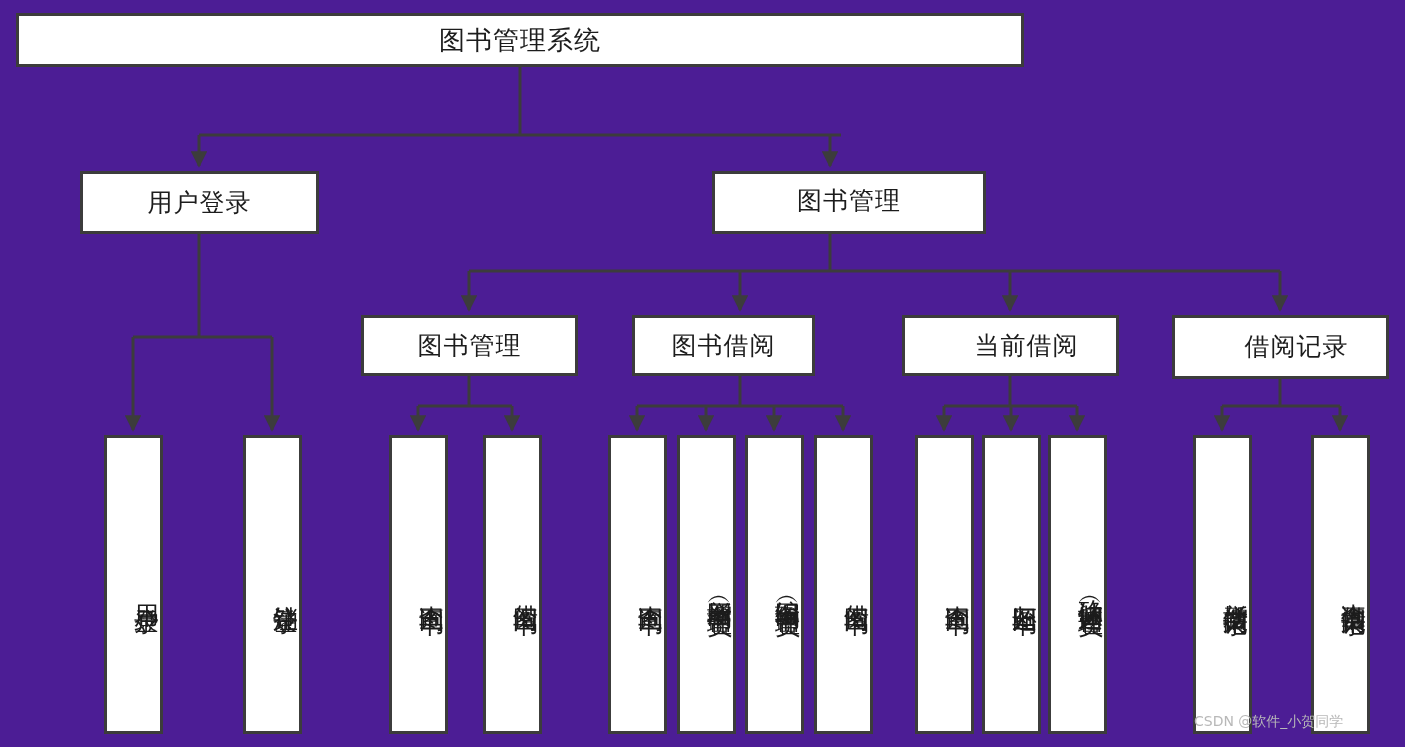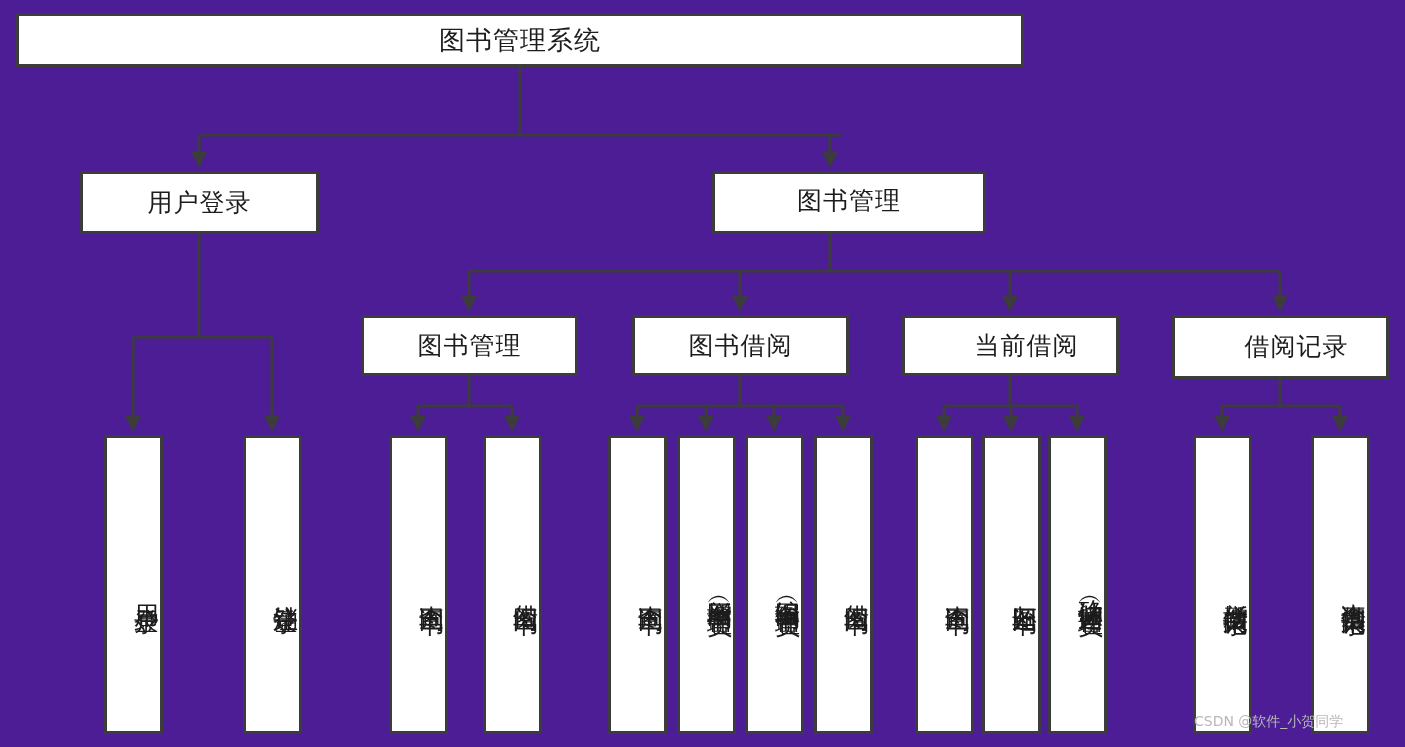--- a/index.html
+++ b/index.html
@@ -130,21 +130,21 @@
   <div class="node node-h" style="left:80px; top:171px; width:239px; height:63px;">
     <span>用户登录</span>
   </div>
   <div class="node node-h" style="left:712px; top:171px; width:274px; height:63px;font-family:Liberation Mono, monospace;">
     <span>图书管理</span>
   </div>
 
   <div class="node node-h" style="left:361px; top:315px; width:217px; height:61px;">
     <span>图书管理</span>
   </div>
-  <div class="node node-h" style="left:632px; top:315px; width:217px; height:61px;">
+  <div class="node node-h" style="left:632px; top:315px; width:183px; height:61px;">
     <span>图书借阅</span>
   </div>
   <div class="node node-h" style="left:902px; top:315px; width:217px; height:61px;padding-left:32px;">
     <span>当前借阅</span>
   </div>
   <div class="node node-h" style="left:1172px; top:315px; width:217px; height:64px;padding-left:32px;">
     <span>借阅记录</span>
   </div>
 
   <div class="node node-v" style="left:104px; top:435px; width:59px; height:299px;">

